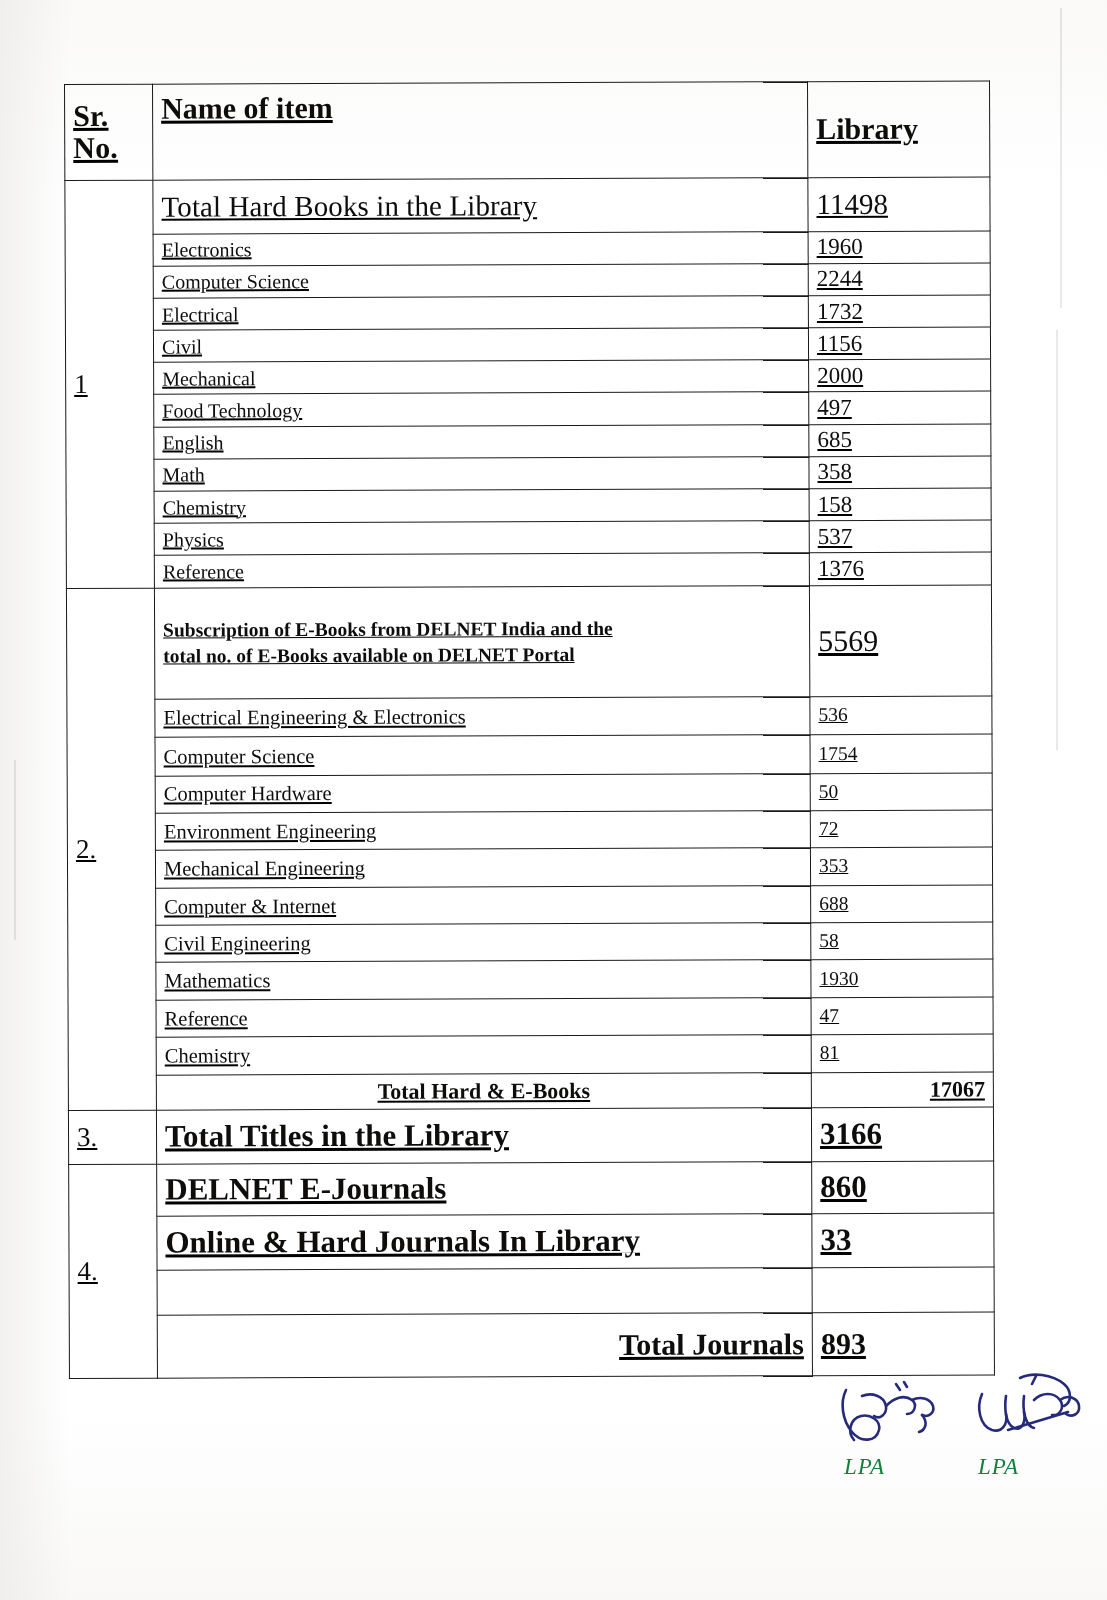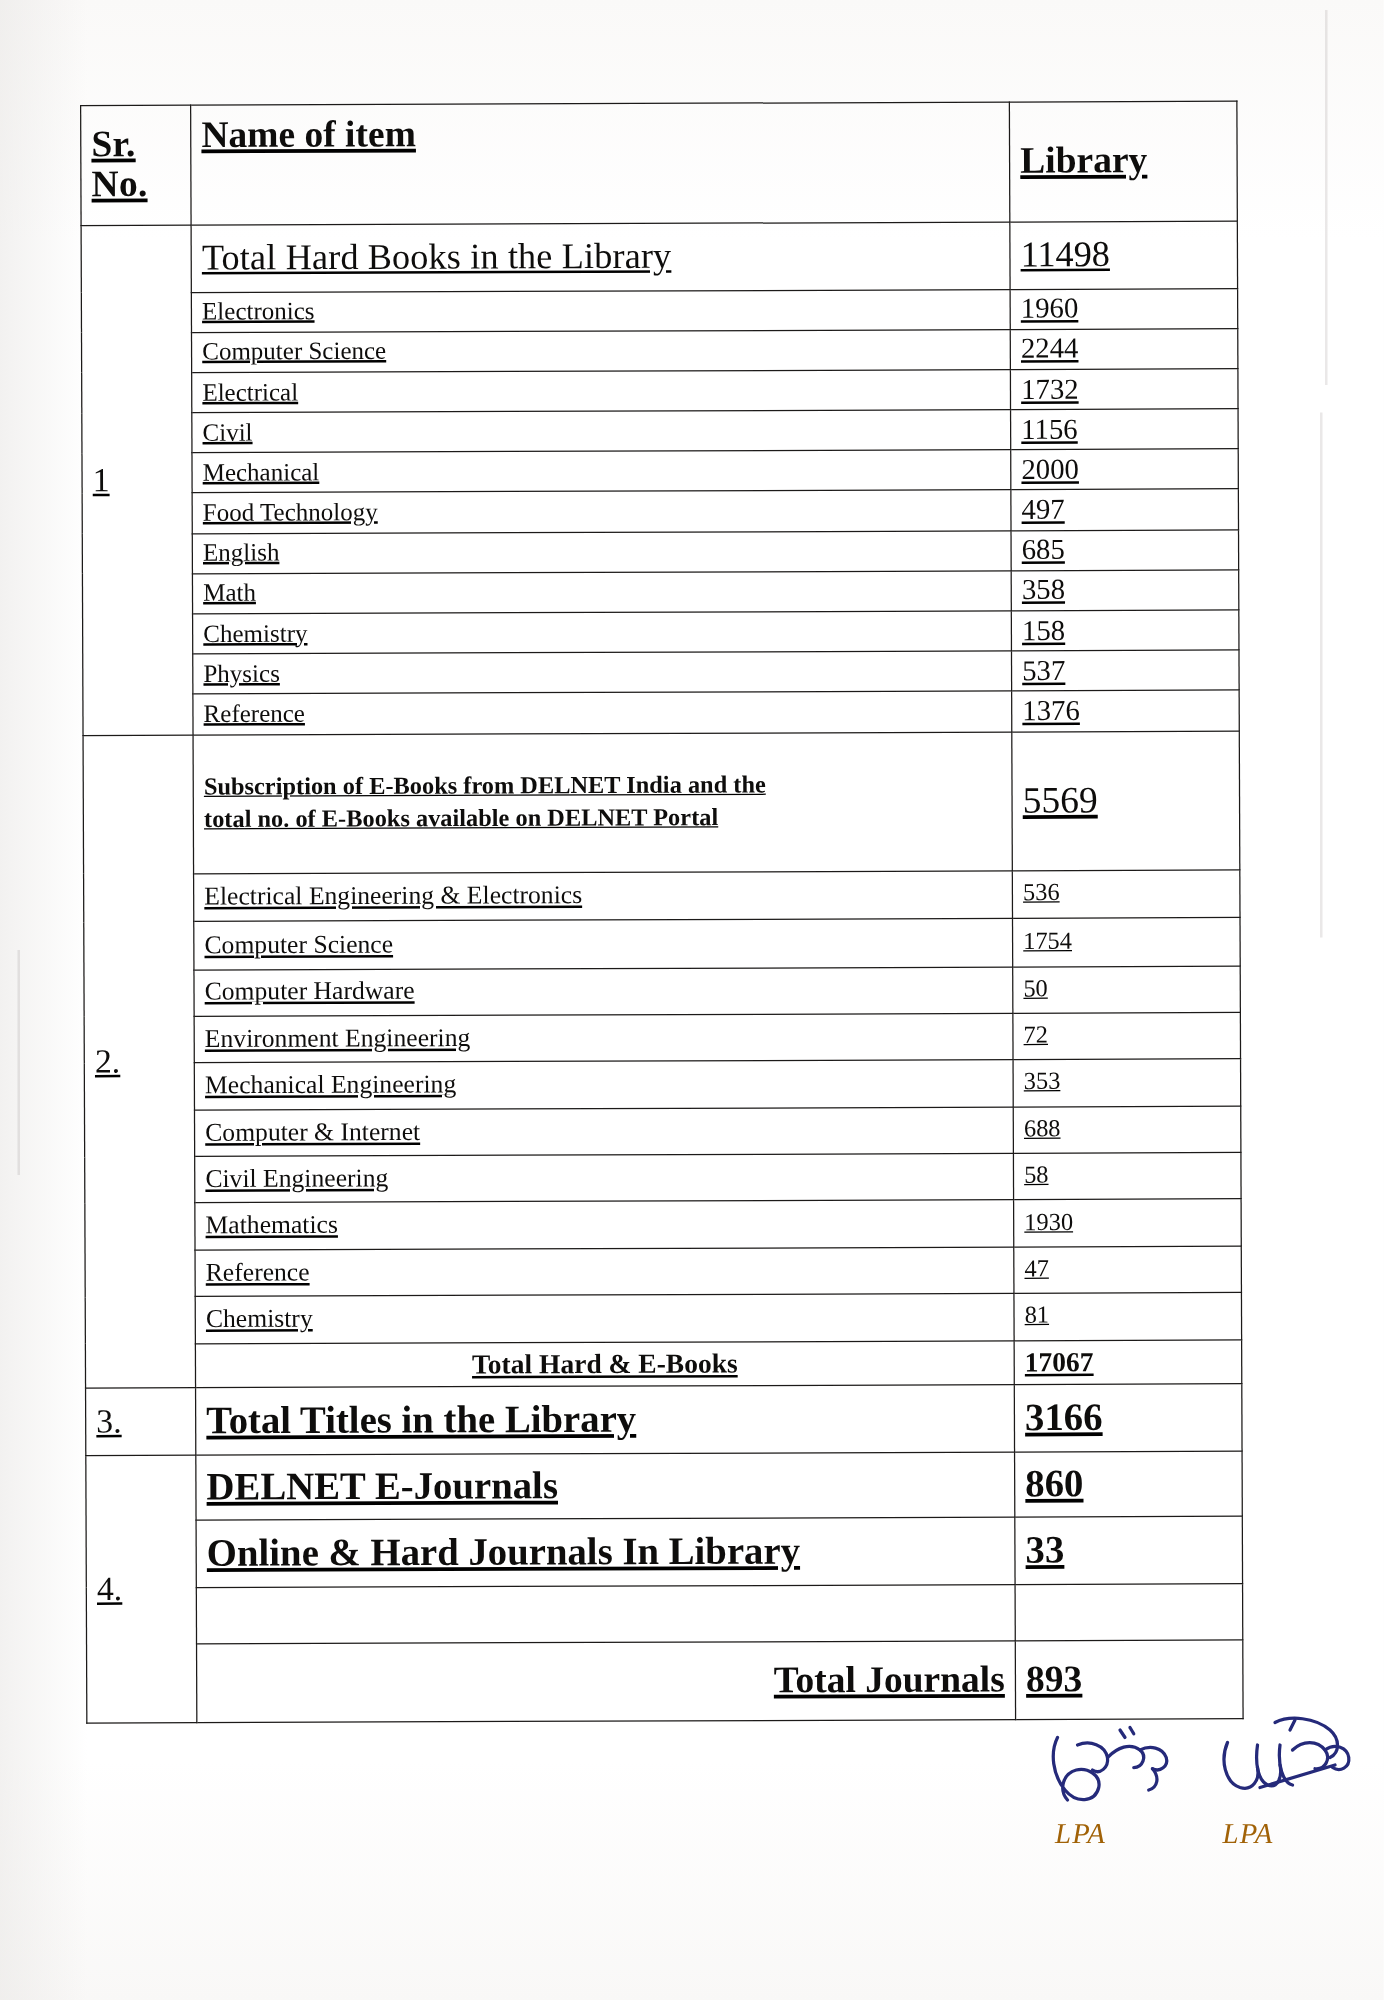--- a/index.html
+++ b/index.html
@@ -124,20 +124,21 @@
   .total-center {
     text-align: center;
     font-weight: bold;
     font-size: 22px;
     padding-right: 60px;
   }
   .total-qty {
     font-weight: bold;
     font-size: 22px;
     padding-left: 12px;
+    text-align: right;
   }
 
   .grand-item {
     font-weight: bold;
     font-size: 31px;
     padding-left: 14px;
   }
   .grand-qty {
     font-weight: bold;
     font-size: 31px;
@@ -168,21 +169,21 @@
   }
   .sig {
     position: absolute;
     color: #252a7a;
   }
   .sig svg { display: block; }
   .sig-label {
     position: absolute;
     font-family: "Liberation Serif", serif;
     font-size: 23px;
-    color: #a16207;
+    color: #15803d;
     letter-spacing: 1px;
     font-style: italic;
   }
 </style>
 </head>
 <body>
 
 <div class="paper"></div>
 
 <div class="edge-streak" style="left:1060px; top:8px; width:2px; height:300px;"></div>

